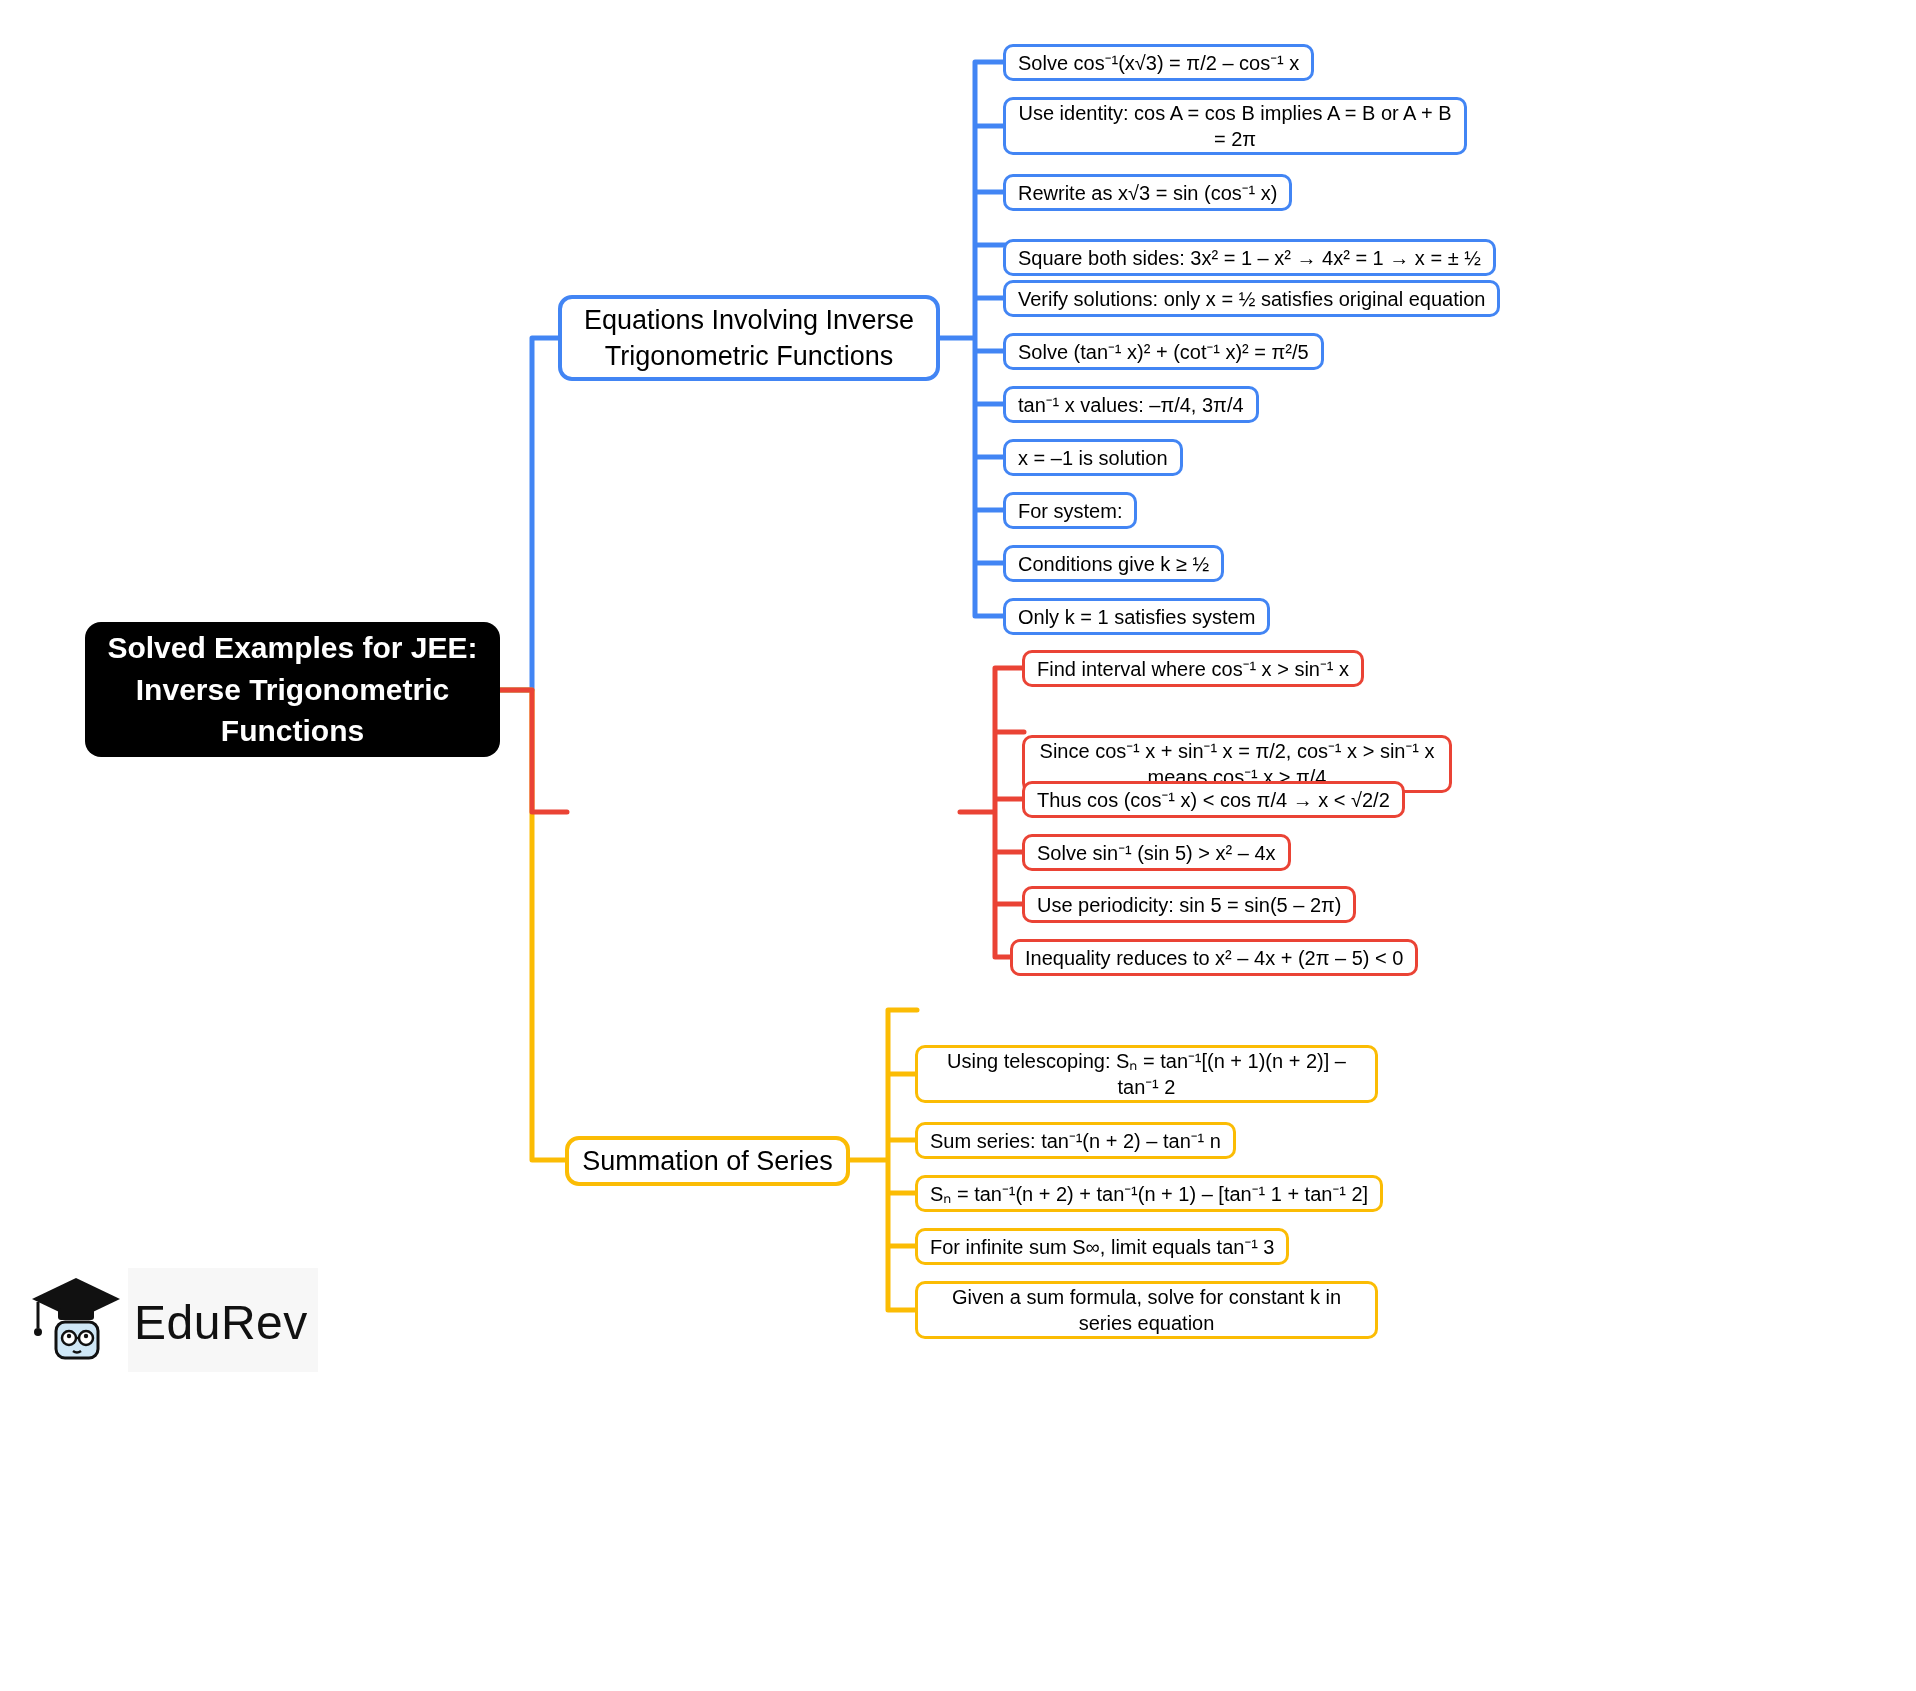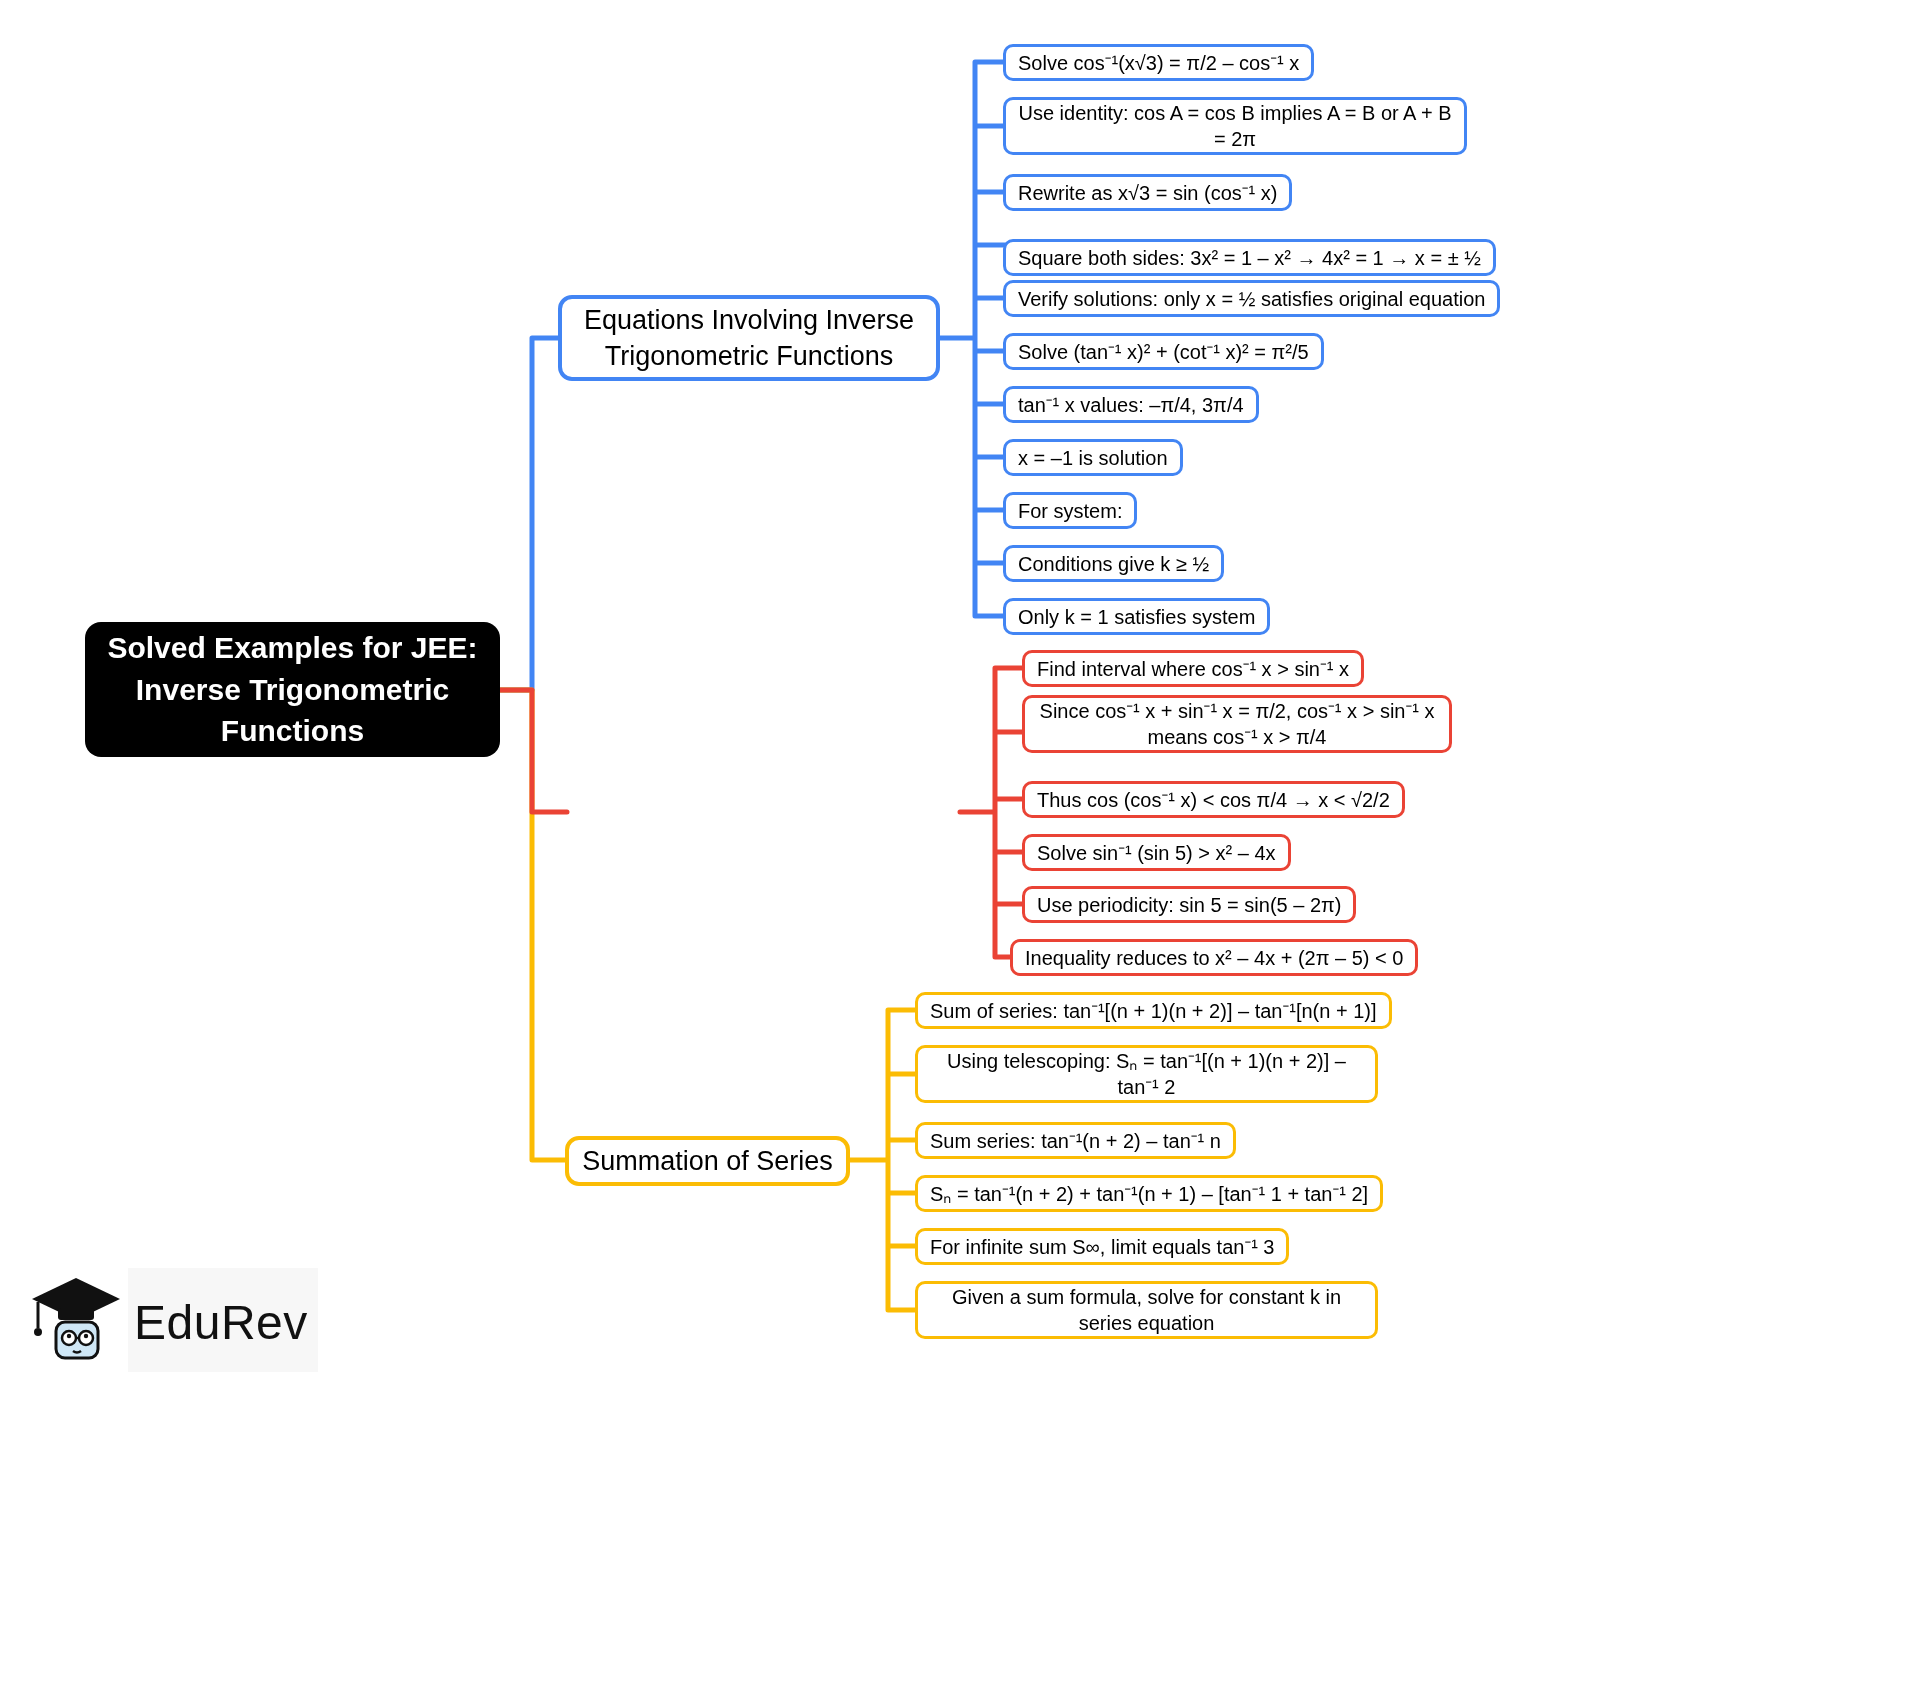--- a/index.html
+++ b/index.html
@@ -99,27 +99,26 @@
   <div class="node leaf l-blue" style="left:1003px; top:227px;margin-top:12px;">Square both sides: 3x² = 1 – x² → 4x² = 1 → x = ± ½</div>
   <div class="node leaf l-blue" style="left:1003px; top:280px;">Verify solutions: only x = ½ satisfies original equation</div>
   <div class="node leaf l-blue" style="left:1003px; top:333px;">Solve (tan⁻¹ x)² + (cot⁻¹ x)² = π²/5</div>
   <div class="node leaf l-blue" style="left:1003px; top:386px;">tan⁻¹ x values: –π/4, 3π/4</div>
   <div class="node leaf l-blue" style="left:1003px; top:439px;">x = –1 is solution</div>
   <div class="node leaf l-blue" style="left:1003px; top:492px;">For system:</div>
   <div class="node leaf l-blue" style="left:1003px; top:545px;">Conditions give k ≥ ½</div>
   <div class="node leaf l-blue" style="left:1003px; top:598px;">Only k = 1 satisfies system</div>
 
   <div class="node leaf l-red" style="left:1022px; top:650px;">Find interval where cos⁻¹ x &gt; sin⁻¹ x</div>
-  <div class="node leaf l-red wrap" style="left:1022px; top:695px; width:430px;">Since cos⁻¹ x + sin⁻¹ x = π/2, cos⁻¹ x &gt; sin⁻¹ x means cos⁻¹ x &gt; π/4</div>
+  <div class="node leaf l-red wrap" style="left:1022px; top:735px; width:430px;">Since cos⁻¹ x + sin⁻¹ x = π/2, cos⁻¹ x &gt; sin⁻¹ x means cos⁻¹ x &gt; π/4</div>
   <div class="node leaf l-red" style="left:1022px; top:781px;">Thus cos (cos⁻¹ x) &lt; cos π/4 → x &lt; √2/2</div>
   <div class="node leaf l-red" style="left:1022px; top:834px;">Solve sin⁻¹ (sin 5) &gt; x² – 4x</div>
   <div class="node leaf l-red" style="left:1022px; top:886px;">Use periodicity: sin 5 = sin(5 – 2π)</div>
   <div class="node leaf l-red" style="left:1010px; top:939px;">Inequality reduces to x² – 4x + (2π – 5) &lt; 0</div>
 
-  <div class="node leaf l-yellow" style="left:915px; top:992px;">Sum of series: tan⁻¹[(n + 1)(n + 2)] – tan⁻¹[n(n + 1)]</div>
   <div class="node leaf l-yellow wrap" style="left:915px; top:1045px; width:463px;">Using telescoping: Sₙ = tan⁻¹[(n + 1)(n + 2)] – tan⁻¹ 2</div>
   <div class="node leaf l-yellow" style="left:915px; top:1122px;">Sum series: tan⁻¹(n + 2) – tan⁻¹ n</div>
   <div class="node leaf l-yellow" style="left:915px; top:1175px;">Sₙ = tan⁻¹(n + 2) + tan⁻¹(n + 1) – [tan⁻¹ 1 + tan⁻¹ 2]</div>
   <div class="node leaf l-yellow" style="left:915px; top:1228px;">For infinite sum S∞, limit equals tan⁻¹ 3</div>
   <div class="node leaf l-yellow wrap" style="left:915px; top:1281px; width:463px;">Given a sum formula, solve for constant k in series equation</div>
 
   <div class="logo-backdrop"></div>
   <div class="logo">
     <svg width="96" height="100" viewBox="0 0 96 100">
 

